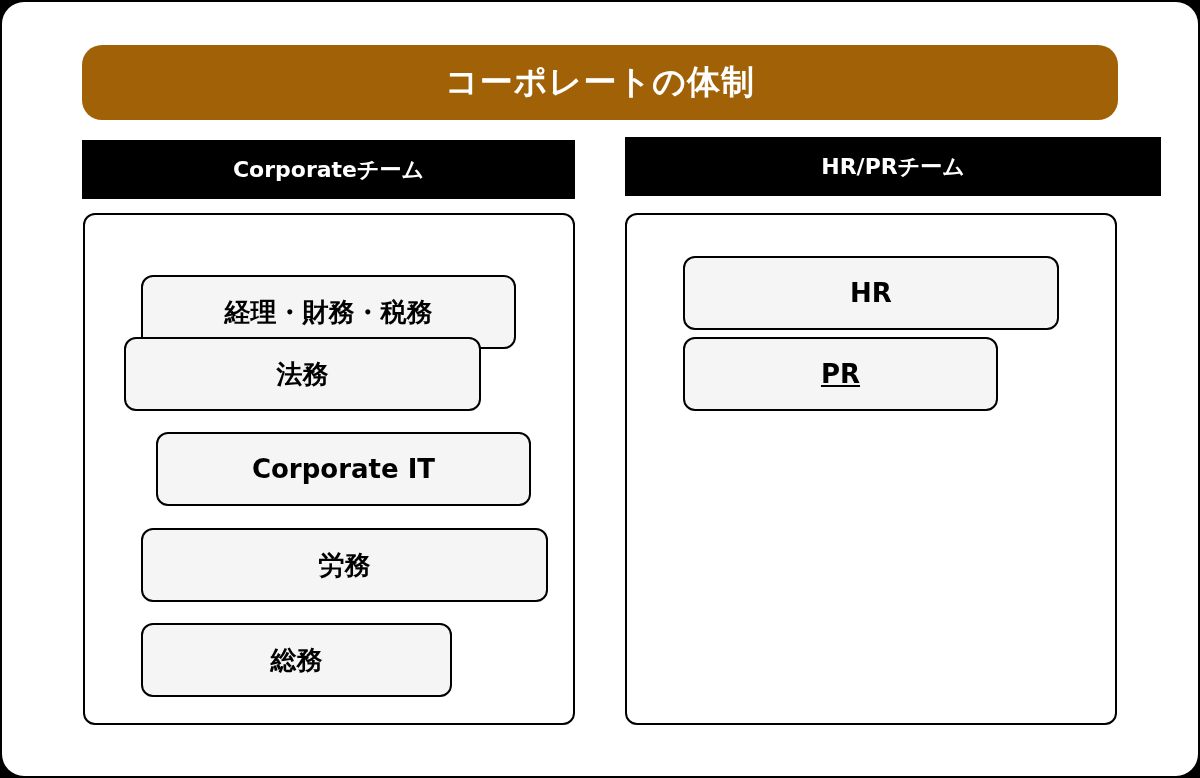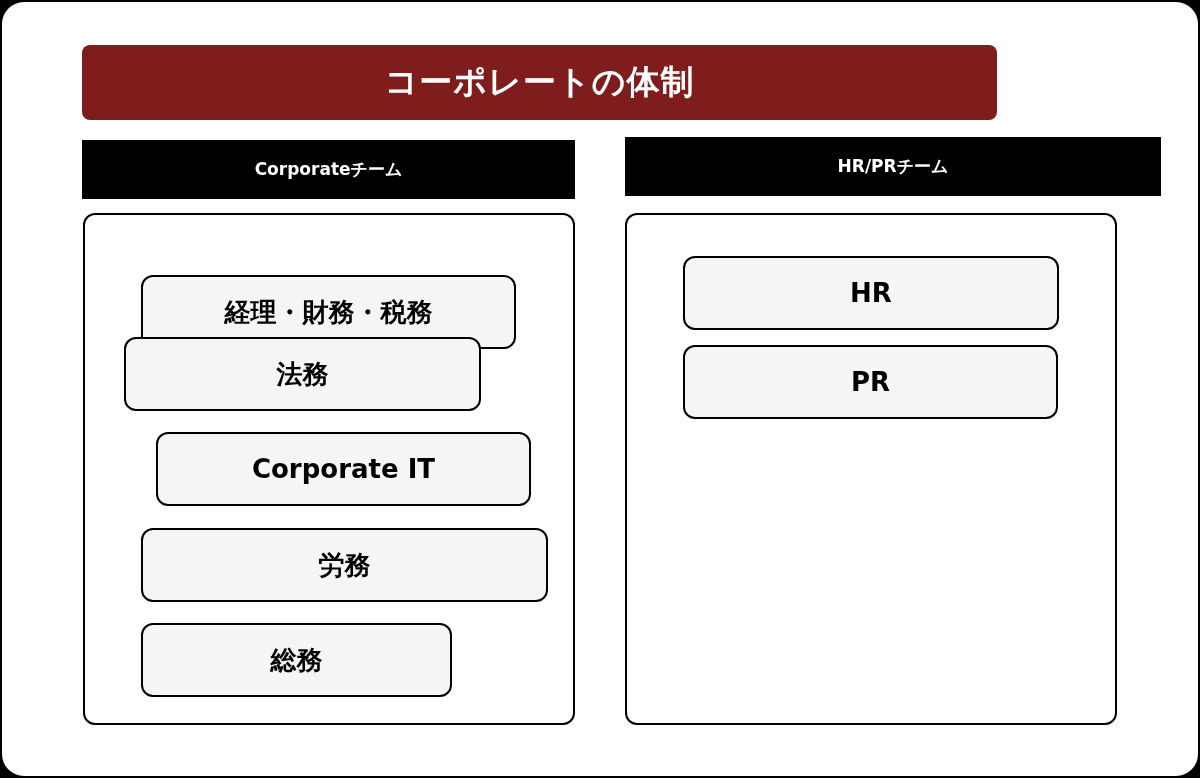--- a/index.html
+++ b/index.html
@@ -6,29 +6,29 @@
   body {
     width: 1200px; height: 778px; background: #000;
     font-family: "DejaVu Sans", "Liberation Sans", sans-serif;
     position: relative; overflow: hidden;
   }
   .card {
     position: absolute; left: 2px; top: 2px; width: 1196px; height: 774px;
     background: #fff; border-radius: 22px;
   }
   .title-bar {
-    position: absolute; left: 82px; top: 45px; width: 915px; height: 75px;
-    background: #7f1d1d; border-radius: 8px;
+    position: absolute; left: 82px; top: 45px; width: 1036px; height: 75px;
+    background: #a16207; border-radius: 20px;
     display: flex; align-items: center; justify-content: center;
     color: #fff; font-weight: bold; font-size: 33px; letter-spacing: 1px;
   }
   .team-header {
     position: absolute; height: 59px; background: #000;
     display: flex; align-items: center; justify-content: center;
-    color: #fff; font-weight: bold; font-size: 17px;
+    color: #fff; font-weight: bold; font-size: 22px;
   }
   .team-box {
     position: absolute; background: #fff; border: 2.5px solid #000;
     border-radius: 12px; box-sizing: border-box;
   }
   .unit {
     position: absolute; height: 74px; background: #f5f5f5;
     border: 2.5px solid #000; border-radius: 12px; box-sizing: border-box;
     display: flex; align-items: center; justify-content: center;
     font-weight: bold; font-size: 26px; color: #000;
@@ -46,13 +46,13 @@
 <div class="team-box" style="left:83px; top:213px; width:492px; height:512px;"></div>
 <div class="unit" style="left:141px; top:241px; width:375px;margin-top:34px;">経理・財務・税務</div>
 <div class="unit" style="left:124px; top:337px; width:357px;">法務</div>
 <div class="unit" style="left:156px; top:432px; width:375px;">Corporate IT</div>
 <div class="unit" style="left:141px; top:528px; width:407px;">労務</div>
 <div class="unit" style="left:141px; top:623px; width:311px;">総務</div>
 
 <div class="team-header" style="left:625px; top:137px; width:536px;">HR/PRチーム</div>
 <div class="team-box" style="left:625px; top:213px; width:492px; height:512px;"></div>
 <div class="unit" style="left:683px; top:256px; width:376px;">HR</div>
-<div class="unit" style="left:683px; top:345px; width:375px;">PR</div>
+<div class="unit" style="left:683px; top:337px; width:315px;text-decoration:underline;">PR</div>
 
 </body></html>

